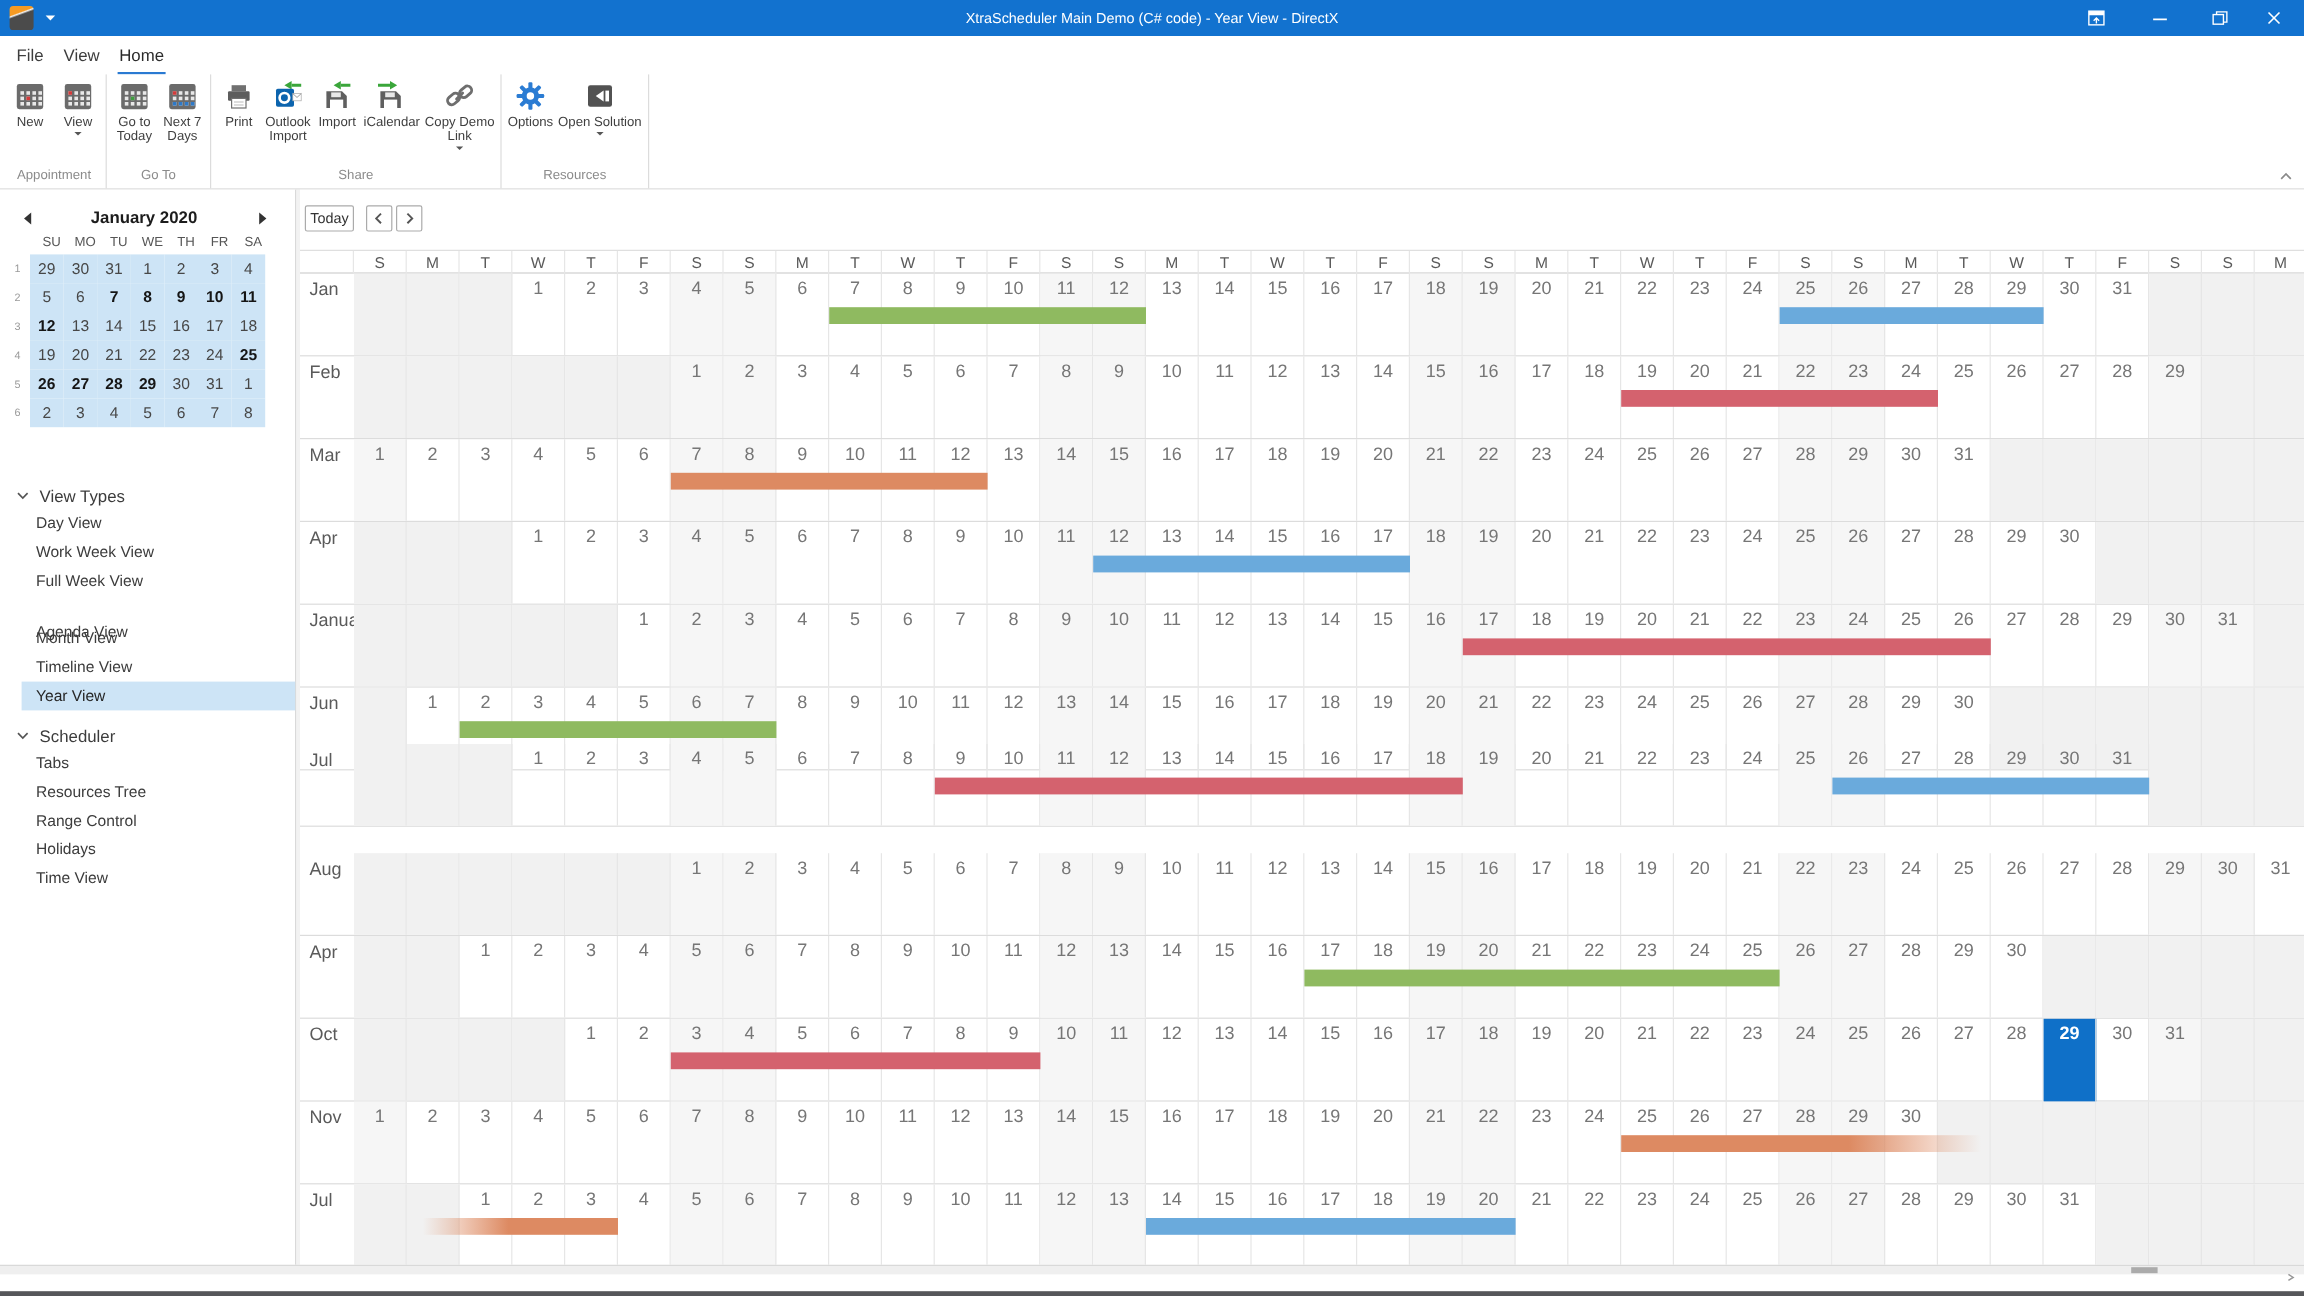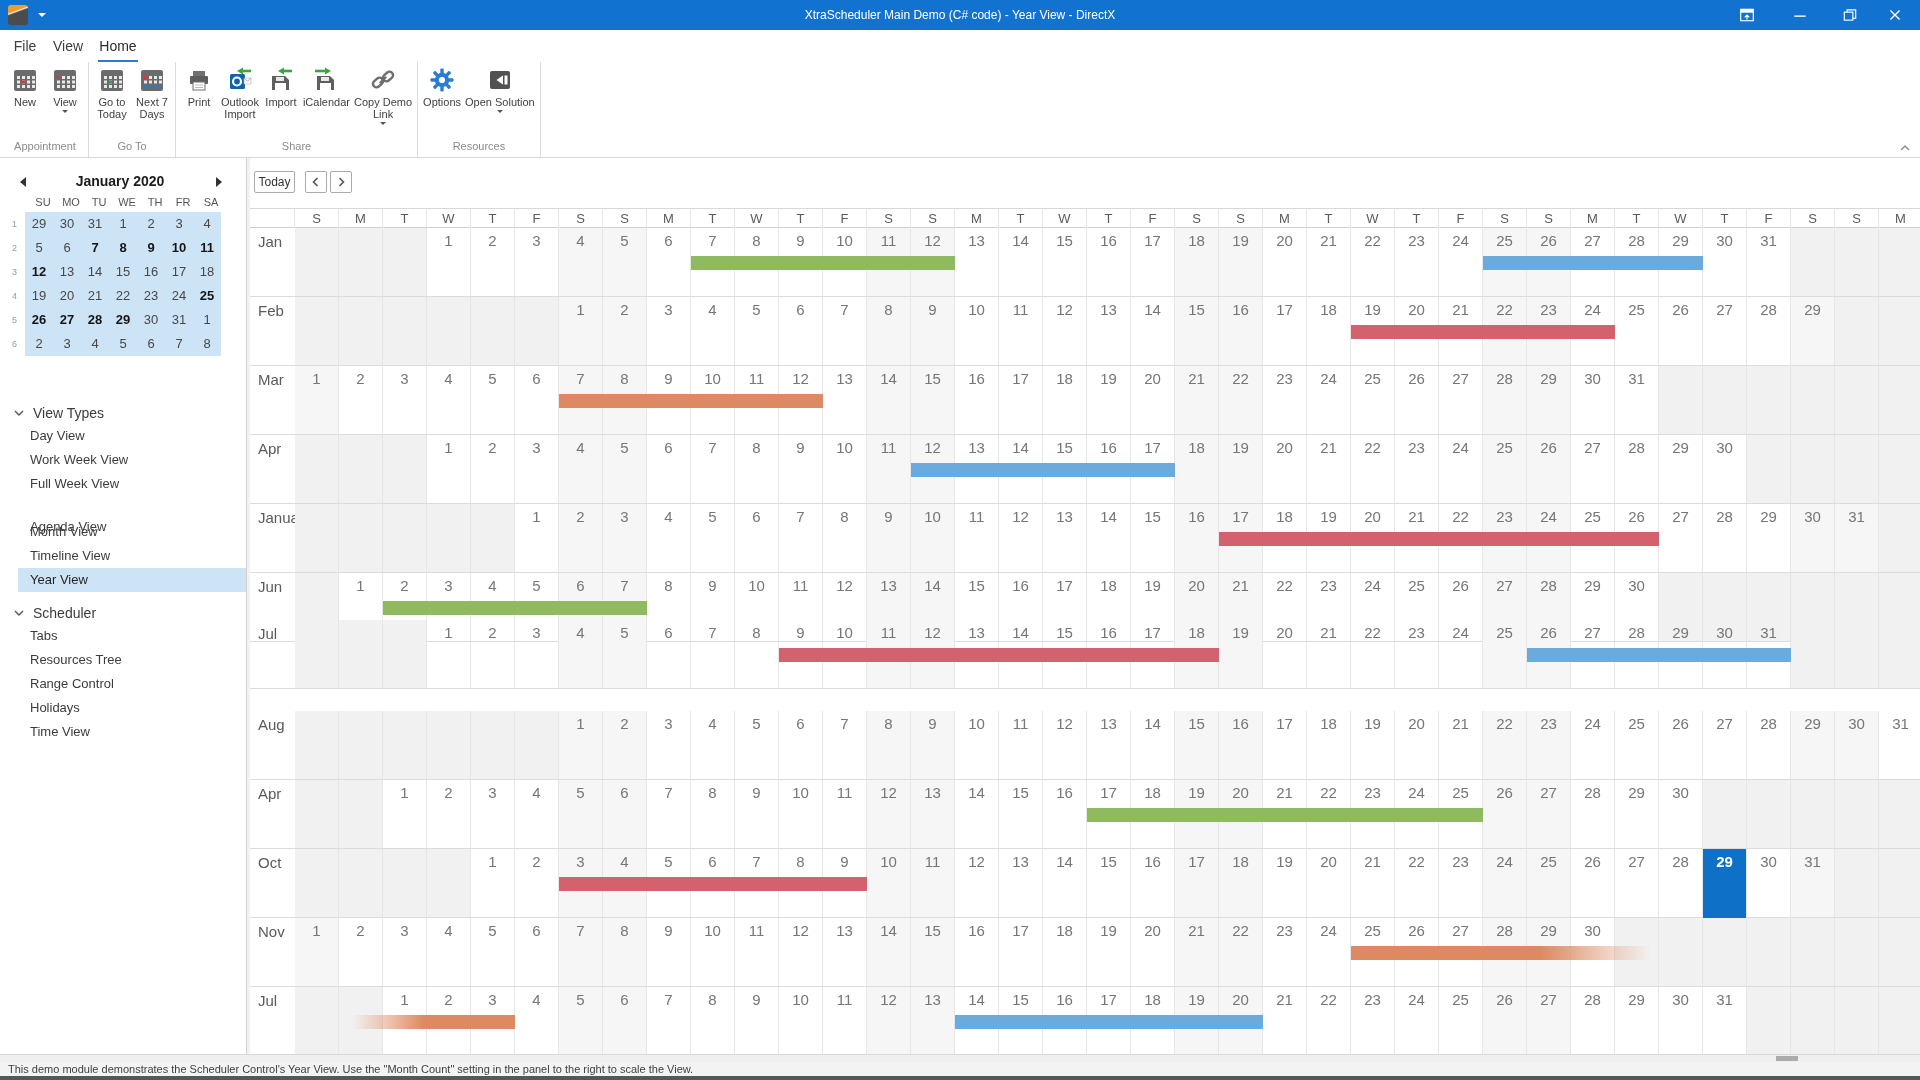--- a/index.html
+++ b/index.html
@@ -960,15 +960,14 @@
     </div>
 
   <div class="hscroll">
     <div class="hs-thumb"></div>
     <div class="hs-arrow">
       <svg width="10" height="7" viewBox="0 0 10 7">
           <polyline points="3,1 7,3.5 3,6" fill="none" stroke="#999" stroke-width="1.2"></polyline>
         </svg>
     </div>
   </div>
-  <div class="statusbar">This demo module demonstrates the Scheduler Control's Year View. Use the "Month Count" setting in the panel to the right to scale the View.</div>
   <div class="bottom-strip"></div>
 </div>
 
 </body></html>

